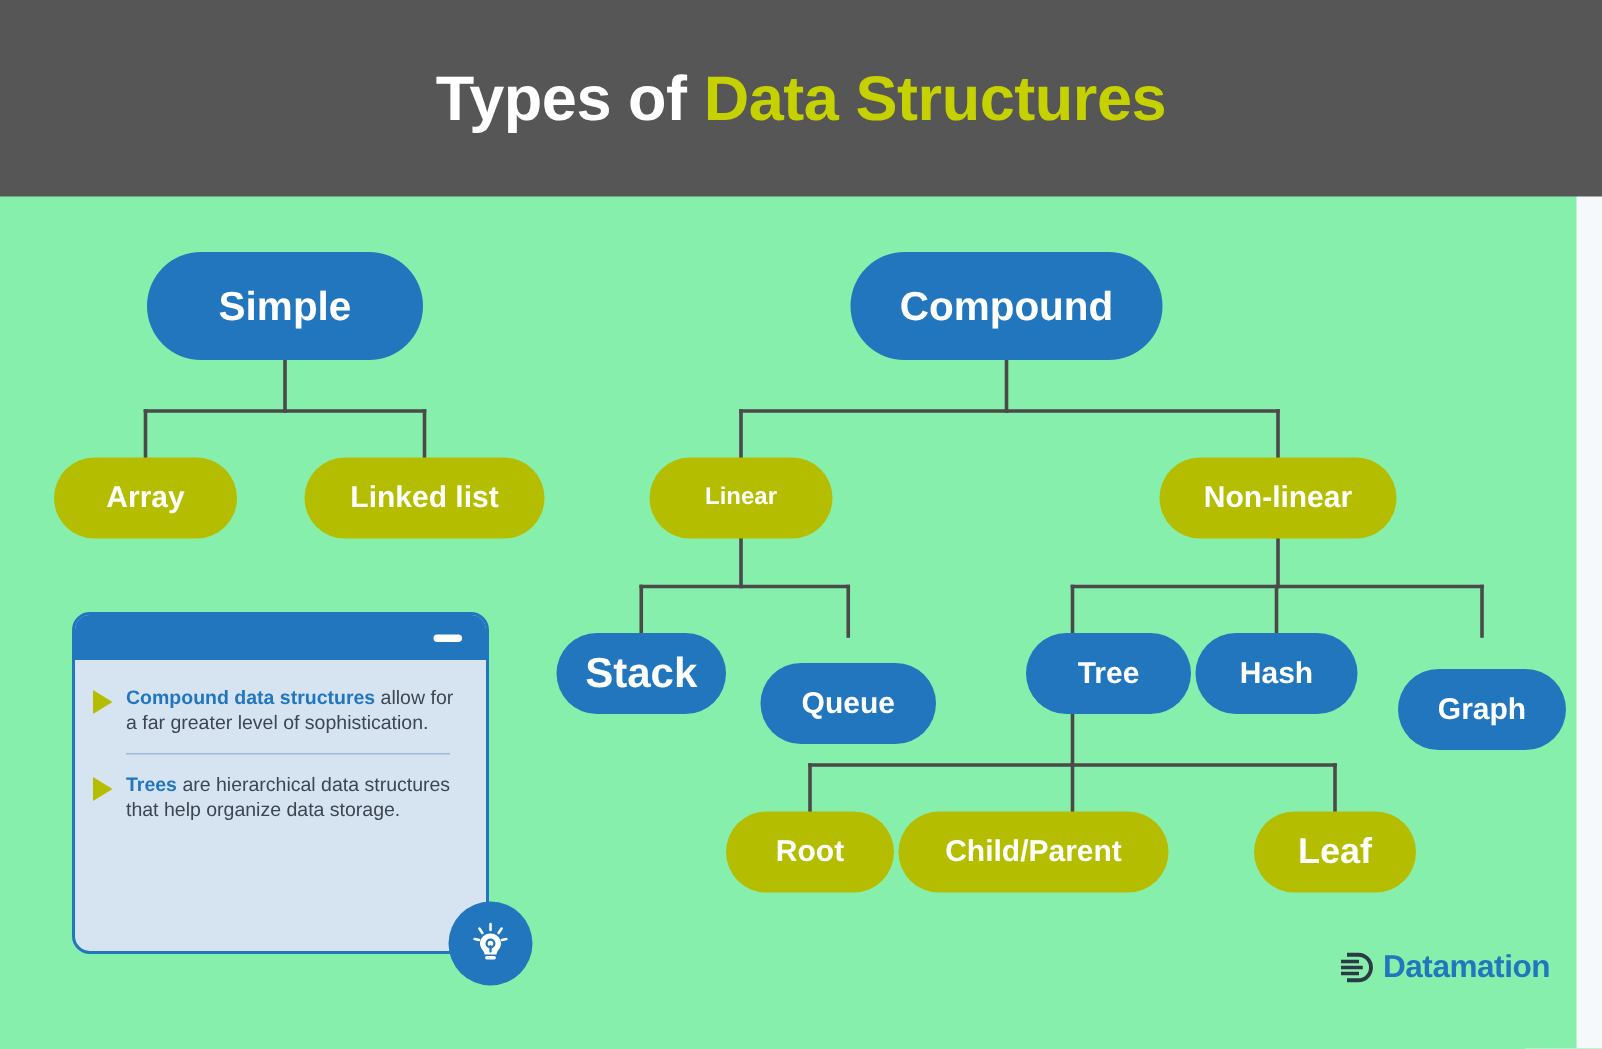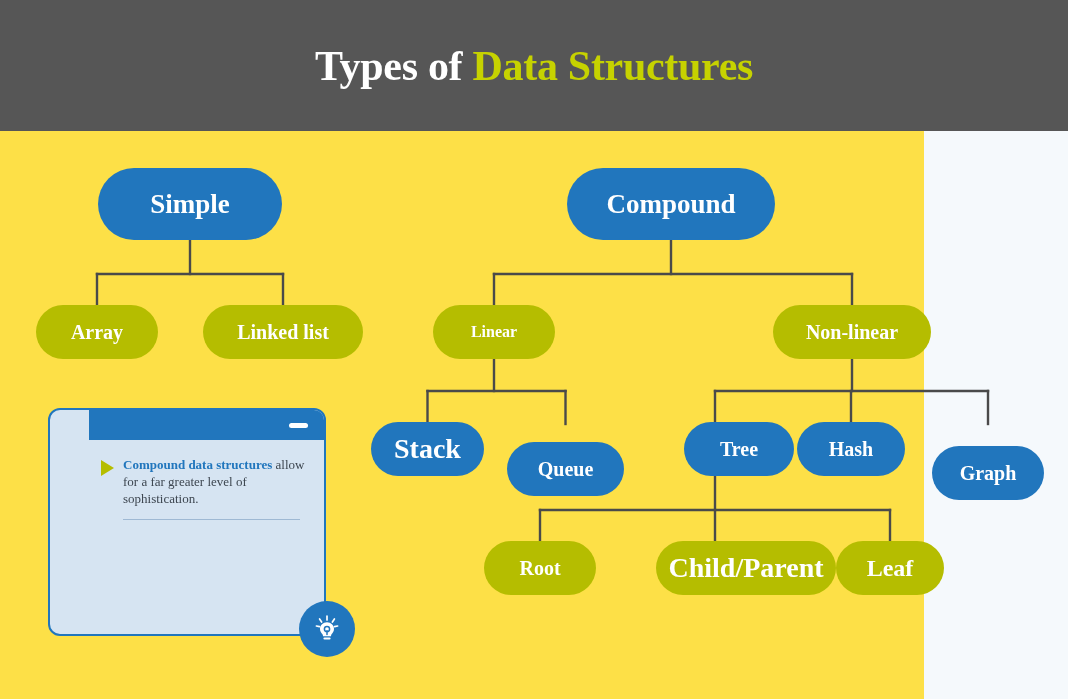--- a/index.html
+++ b/index.html
@@ -6,21 +6,21 @@
   * { box-sizing: border-box; margin: 0; padding: 0; }
 
   body {
     width: 1068px;
     height: 699px;
     font-family: "Liberation Sans", sans-serif;
     background: #f5f9fc;
     overflow: hidden;
   }
 
-  #page { position: relative; width: 924px; height: 699px; background: #fde047; font-family: Liberation Serif, serif; }
+  #page { position: relative; width: 1051px; height: 699px; background: #86efac; }
 
   
   .header {
     position: absolute; left: 0; top: 0;
     width: 1068px; height: 131px;
     background: #565656;
     display: flex; align-items: center; justify-content: center;
   }
   .header-title {
     font-size: 42px; font-weight: bold; letter-spacing: -0.3px;
@@ -45,21 +45,20 @@
   .node.olive { background: #b5bd00; }
 
   
   .info-card {
     position: absolute; left: 48px; top: 408px;
     width: 278px; height: 228px;
     border-radius: 12px;
     background: #d6e4f2;
     border: 2px solid #2176bd;
     overflow: hidden;
-    padding-left: 39px;
   }
   .card-header {
     height: 30px; background: #2176bd;
     display: flex; align-items: center; justify-content: flex-end;
     padding-right: 16px;
   }
   .minimize-dash { width: 19px; height: 5px; border-radius: 3px; background: #ffffff; }
   .card-body { padding: 16px 18px 10px 12px; }
 
   .bullet-row { display: flex; align-items: flex-start; gap: 9px; }
@@ -153,21 +152,21 @@
       </div>
       <div class="node blue" style="left: 797px; top: 422px; width: 108px; height: 54px; font-size: 20px;">
         <span>Hash</span>
       </div>
       <div class="node blue" style="left: 932px; top: 422px; width: 112px; height: 54px; font-size: 20px; margin-top: 24px;">
         <span>Graph</span>
       </div>
       <div class="node olive" style="left: 484px; top: 541px; width: 112px; height: 54px; font-size: 20px;">
         <span>Root</span>
       </div>
-      <div class="node olive" style="left: 656px; top: 541px; width: 180px; height: 54px; font-size: 28px;">
+      <div class="node olive" style="left: 599px; top: 541px; width: 180px; height: 54px; font-size: 20px;">
         <span>Child/Parent</span>
       </div>
       <div class="node olive" style="left: 836px; top: 541px; width: 108px; height: 54px; font-size: 24px;">
         <span>Leaf</span>
       </div>
     </div>
 
   <div class="info-card">
     <div class="card-header">
       <div class="minimize-dash"></div>
@@ -176,34 +175,49 @@
 
       <div class="bullet-row">
         <span class="tri"></span>
         <div class="bullet-text">
           <span class="lead">Compound data structures</span><span> allow for a far greater level of sophistication.</span>
         </div>
       </div>
 
       <div class="card-divider"></div>
 
+      <div class="bullet-row">
+        <span class="tri"></span>
+        <div class="bullet-text">
+          <span class="lead">Trees</span><span> are hierarchical data structures that help organize data storage.</span>
+        </div>
+      </div>
 
     </div>
   </div>
 
   <div class="bulb-badge">
     <svg width="34" height="34" viewBox="0 0 34 34">
       <g stroke="#ffffff" stroke-width="1.7" stroke-linecap="round" fill="none">
         <line x1="17" y1="4" x2="17" y2="8"></line>
         <line x1="9.6" y1="7" x2="11.6" y2="10"></line>
         <line x1="24.4" y1="7" x2="22.4" y2="10"></line>
         <line x1="6.4" y1="14" x2="9.4" y2="14.6"></line>
         <line x1="27.6" y1="14" x2="24.6" y2="14.6"></line>
       </g>
       <path d="M17 10.3c-4 0-7 3-7 6.7 0 2.6 1.5 4 2.3 5.1.5.8.7 1.4.7 2.2h8c0-.8.2-1.4.7-2.2.8-1.1 2.3-2.5 2.3-5.1 0-3.7-3-6.7-7-6.7z" fill="#ffffff"></path>
       <rect x="13.4" y="25.4" width="7.2" height="2.2" rx="1.1" fill="#ffffff"></rect>
       <path d="M17 22.4v-3.6" stroke="#2176bd" stroke-width="1.5" fill="none" stroke-linecap="round"></path>
       <circle cx="17" cy="17" r="2.6" fill="none" stroke="#2176bd" stroke-width="1.5"></circle>
     </svg>
   </div>
 
+  <div class="logo">
+    <svg width="26" height="24" viewBox="0 0 26 24">
+      <path d="M5 3.5h7.5a8.5 8.5 0 0 1 0 17H5" fill="none" stroke="#2b3a45" stroke-width="2.6"></path>
+      <line x1="1" y1="8" x2="13" y2="8" stroke="#2b3a45" stroke-width="2.2"></line>
+      <line x1="1" y1="12" x2="15.5" y2="12" stroke="#2b3a45" stroke-width="2.2"></line>
+      <line x1="1" y1="16" x2="13" y2="16" stroke="#2b3a45" stroke-width="2.2"></line>
+    </svg>
+    <span class="logo-text">Datamation</span>
+  </div>
 
 </div>
 
 </body></html>

